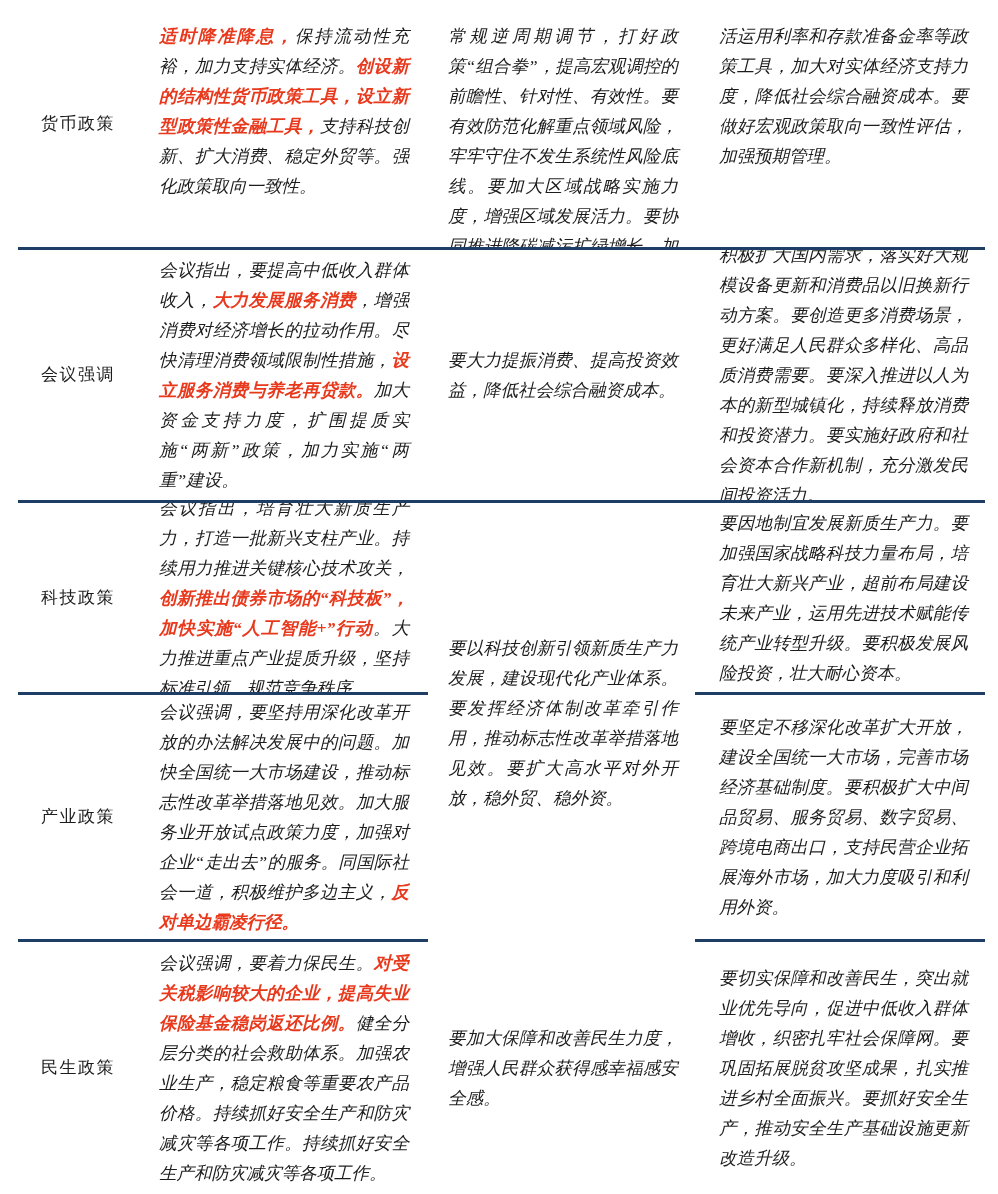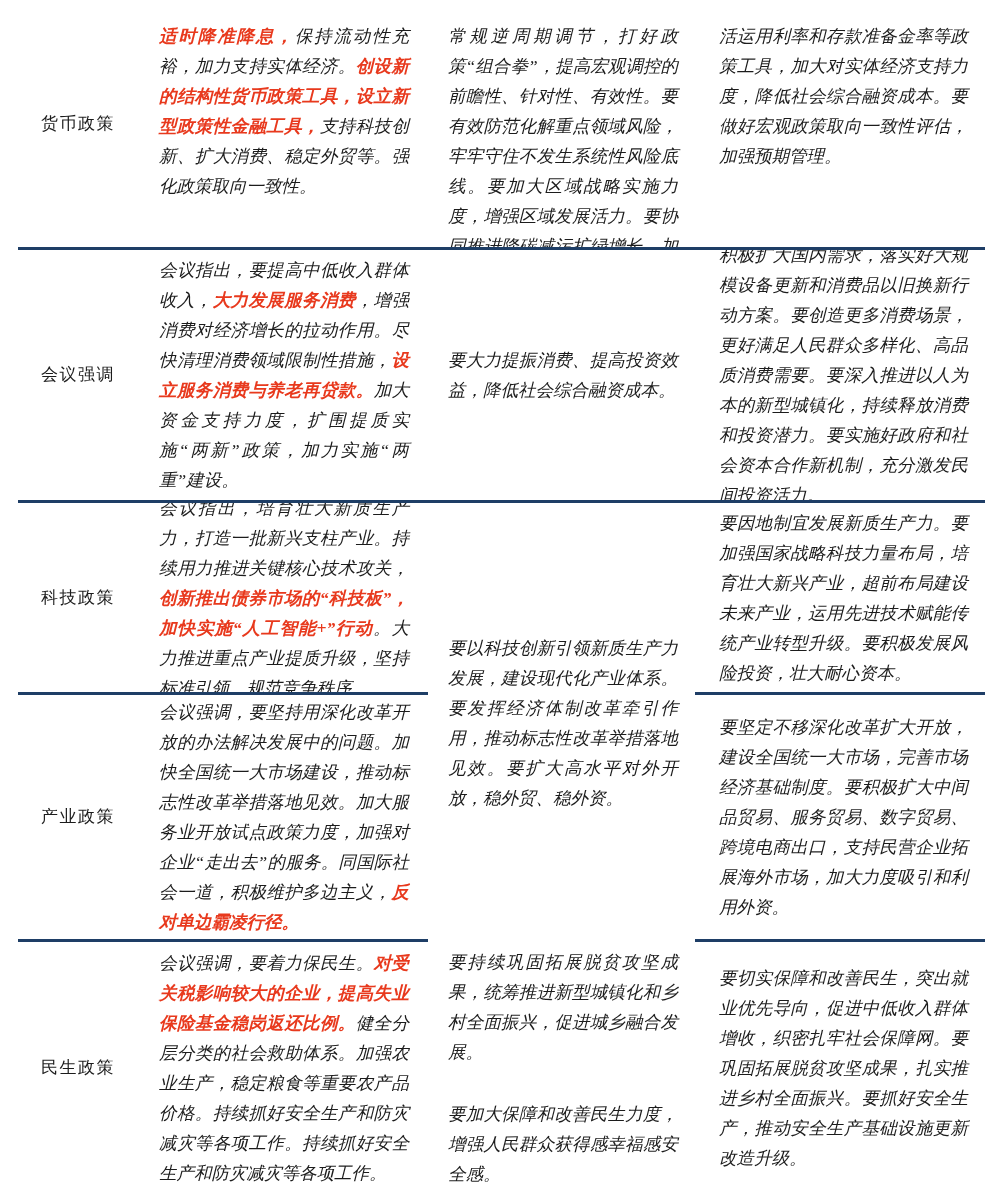--- a/index.html
+++ b/index.html
@@ -102,21 +102,20 @@
       </div>
     <div class="cell label-cell r5 c1">民生政策</div>
 
     <div class="cell col4 r4 c4 bline">
         <p><span>要坚定不移深化改革扩大开放，建设全国统一大市场，完善市场经济基础制度。要积极扩大中间品贸易、服务贸易、数字贸易、跨境电商出口，支持民营企业拓展海外市场，加大力度吸引和利用外资。</span></p>
       </div>
     <div class="cell col2 r5 c2">
         <p><span>会议强调，要着力保民生。</span><span class="seg-red">对受关税影响较大的企业，提高失业保险基金稳岗返还比例。</span><span>健全分层分类的社会救助体系。加强农业生产，稳定粮食等重要农产品价格。持续抓好安全生产和防灾减灾等各项工作。持续抓好安全生产和防灾减灾等各项工作。</span></p>
       </div>
     <div class="cell col3 r5 c3">
-        <p><span>要持续巩固拓展脱贫攻坚成果，统筹推进新型城镇化和乡村全面振兴，促进城乡融合发展。</span></p>
         <p><span>要加大保障和改善民生力度，增强人民群众获得感幸福感安全感。</span></p>
       </div>
     <div class="cell col4 r5 c4">
         <p><span>要切实保障和改善民生，突出就业优先导向，促进中低收入群体增收，织密扎牢社会保障网。要巩固拓展脱贫攻坚成果，扎实推进乡村全面振兴。要抓好安全生产，推动安全生产基础设施更新改造升级。</span></p>
       </div>
 
   </div>
 </div>
 
 </body></html>

